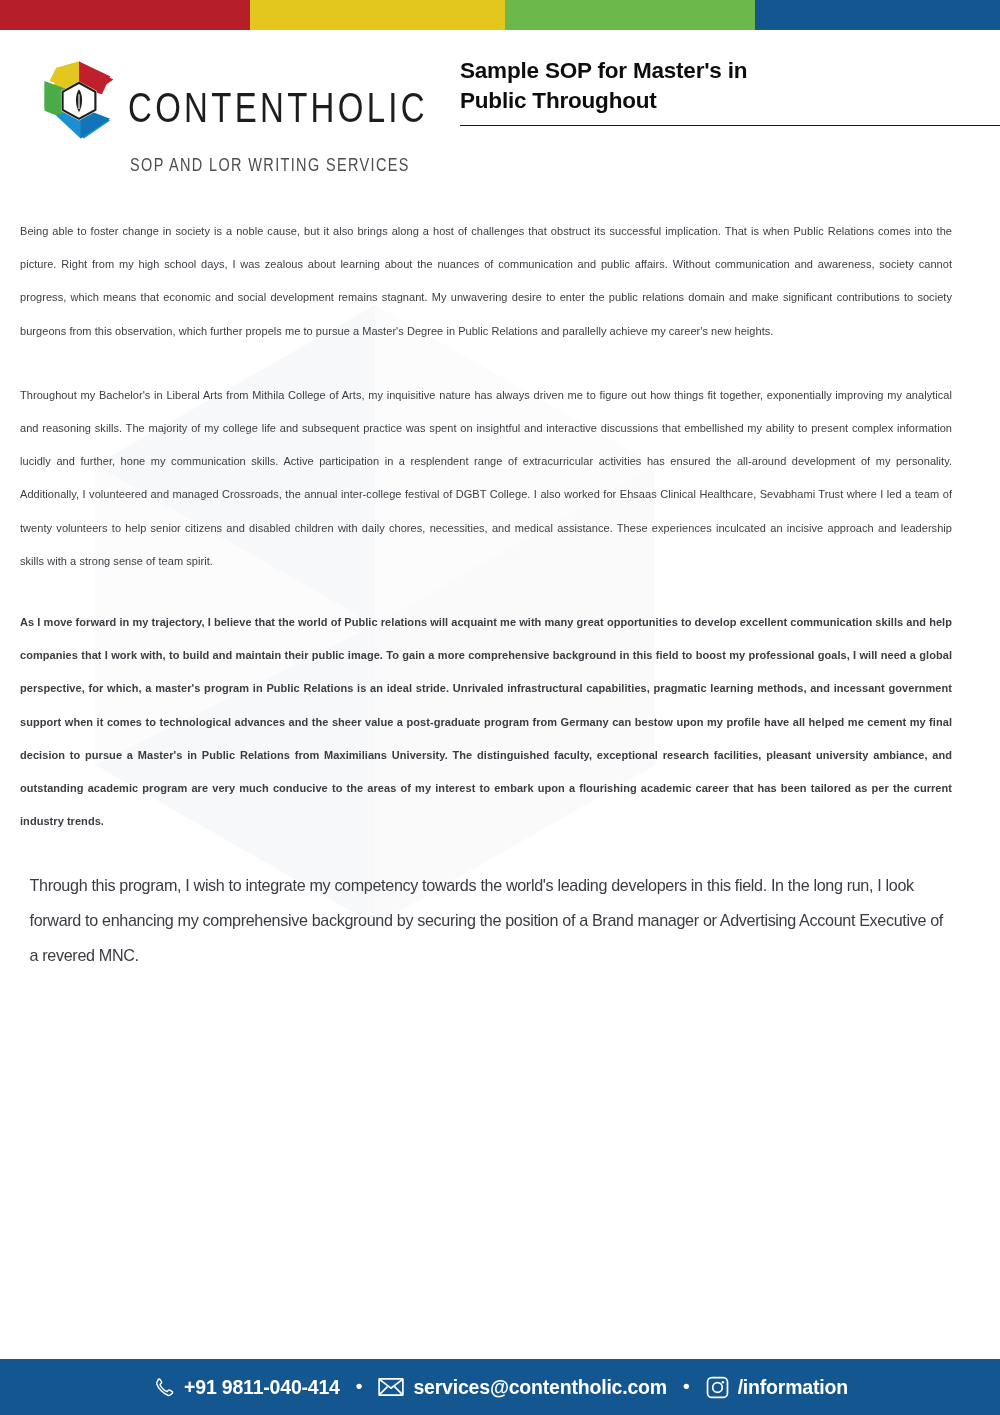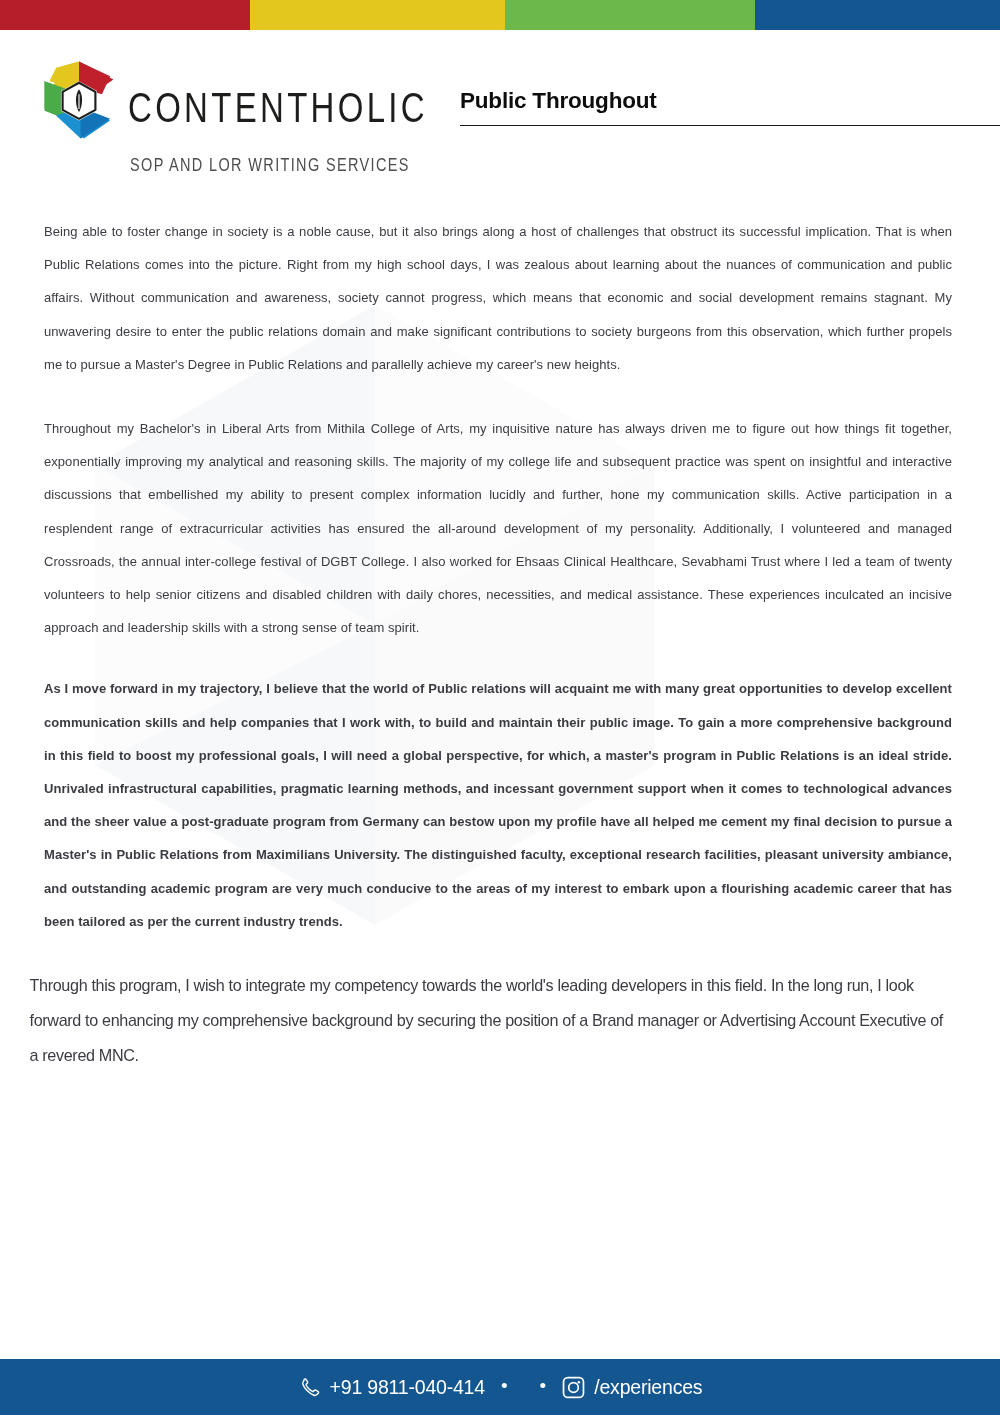--- a/index.html
+++ b/index.html
@@ -116,23 +116,23 @@
   
   .content {
     position: absolute;
     top: 215px;
     left: 0;
     width: 1000px;
     z-index: 2;
   }
   .para {
     margin: 0 0 26px 0;
-    padding: 0 48px 0 44px;
-    font-family: "Liberation Sans", sans-serif;
-    font-size: 13px;
+    padding: 0 48px 0 20px;
+    font-family: "Liberation Sans", sans-serif;
+    font-size: 11px;
     line-height: 33.2px;
     color: #3a3c42;
     text-align: justify;
     letter-spacing: 0.05px;
   }
   .para.p1 { margin-bottom: 31px; }
   .para.p2 { margin-bottom: 28px; margin-top: 24px; }
   .para.p3 { margin-bottom: 30px; font-weight: bold; }
   .para.closing {
     padding: 0 30px 0 30px;
@@ -150,20 +150,21 @@
     position: absolute;
     left: 0;
     bottom: 0;
     width: 1000px;
     height: 56px;
     background: #14568f;
     display: flex;
     align-items: center;
     justify-content: center;
     z-index: 3;
+    font-weight: bold;
   }
   .footer-inner {
     display: flex;
     align-items: center;
     gap: 0px;
     color: #ffffff;
   }
   .fitem {
     display: flex;
     align-items: center;
@@ -237,21 +238,21 @@
 
       <div class="logo-text-block">
         <div class="logo-word">CONTENTHOLIC</div>
       </div>
     </div>
     <div class="logo-sub" style="margin-left:92px;">SOP AND LOR WRITING SERVICES</div>
   </div>
 
   <div class="doc-title">
     <h1>
-      <br>
+      <span>Sample SOP for Master's in</span><br>
       <span>Public Throughout</span>
     </h1>
     <div class="title-rule"></div>
   </div>
 </div>
 
 <div class="content">
   <p class="para p1">Being able to foster change in society is a noble cause, but it also brings along a host of challenges that obstruct its successful implication. That is when Public Relations comes into the picture. Right from my high school days, I was zealous about learning about the nuances of communication and public affairs. Without communication and awareness, society cannot progress, which means that economic and social development remains stagnant. My unwavering desire to enter the public relations domain and make significant contributions to society burgeons from this observation,  which further propels me to pursue a Master's Degree in Public Relations and parallelly achieve my career's new heights.</p>
   <p class="para p2">Throughout my Bachelor's in Liberal Arts from Mithila College of Arts, my inquisitive nature has always driven me to figure out how things fit together, exponentially improving my analytical and reasoning skills. The majority of my college life and subsequent practice was spent on insightful and interactive discussions that embellished my ability to present complex information lucidly and further, hone my communication skills. Active participation in a resplendent range of extracurricular activities has ensured the all-around development of my personality. Additionally, I volunteered and managed Crossroads, the annual inter-college festival of DGBT College. I also worked for Ehsaas Clinical Healthcare, Sevabhami Trust where I led a team of twenty volunteers to help senior citizens and disabled children with daily chores, necessities, and medical assistance. These experiences inculcated an incisive approach and leadership skills with a strong sense of team spirit.</p>
   <p class="para p3">As I move forward in my trajectory, I believe that the world of Public relations will acquaint me with many great opportunities to develop excellent communication skills and help companies that I work with, to build and maintain their public image. To gain a more comprehensive background in this field to boost my professional goals, I will need a global perspective, for which, a master's program in Public Relations is an ideal stride. Unrivaled infrastructural capabilities, pragmatic learning methods, and incessant government support when it comes to technological advances and the sheer value a post-graduate program from Germany can bestow upon my profile have all helped me cement my final decision to pursue a Master's in Public Relations from Maximilians University. The distinguished faculty, exceptional research facilities, pleasant university ambiance, and outstanding academic program are very much conducive to the areas of my interest to embark upon a flourishing academic career that has been tailored as per the current industry trends.</p>
@@ -263,26 +264,34 @@
 
     <div class="fitem">
       <svg width="23" height="23" viewBox="0 0 24 24">
         <path d="M6.6 3.4c.5-.5 1.3-.4 1.7.2l1.6 2.4c.3.5.2 1.1-.2 1.5l-1 .9c-.3.3-.4.7-.2 1 .6 1.3 1.7 2.9 3 4.1 1.2 1.2 2.6 2.1 3.7 2.6.4.2.8.1 1-.2l.9-1c.4-.4 1-.5 1.5-.2l2.4 1.5c.6.4.7 1.2.2 1.7l-1.5 1.5c-.8.8-2 1.1-3.1.7-2.2-.7-4.7-2.4-6.9-4.6C7.5 13.3 5.8 10.8 5.1 8.6c-.4-1.1-.1-2.3.7-3.1l.8-2.1z" fill="none" stroke="#ffffff" stroke-width="1.5" stroke-linejoin="round"></path>
       </svg>
       <span>+91 9811-040-414</span>
     </div>
 
     <span class="fsep">•</span>
 
+    <div class="fitem">
+      <svg width="26" height="20" viewBox="0 0 28 20">
+        <rect x="1.2" y="1.2" width="25.6" height="17.6" rx="0.5" fill="none" stroke="#ffffff" stroke-width="1.8"></rect>
+        <path d="M1.6 1.8 L14 11.2 L26.4 1.8" fill="none" stroke="#ffffff" stroke-width="1.8"></path>
+        <path d="M1.6 18.3 L10.2 9.6 M26.4 18.3 L17.8 9.6" fill="none" stroke="#ffffff" stroke-width="1.8"></path>
+      </svg>
+      <span>services@contentholic.com</span>
+    </div>
 
     <span class="fsep">•</span>
 
     <div class="fitem">
       <svg width="23" height="23" viewBox="0 0 24 24">
         <rect x="1.6" y="1.6" width="20.8" height="20.8" rx="4.5" fill="none" stroke="#ffffff" stroke-width="1.8"></rect>
         <circle cx="12" cy="12" r="5" fill="none" stroke="#ffffff" stroke-width="1.8"></circle>
         <circle cx="17.6" cy="6.4" r="1.3" fill="#ffffff"></circle>
       </svg>
-      <span>/experiences</span>
+      <span>/information</span>
     </div>
 
   </div>
 </div>
 
 </body></html>

